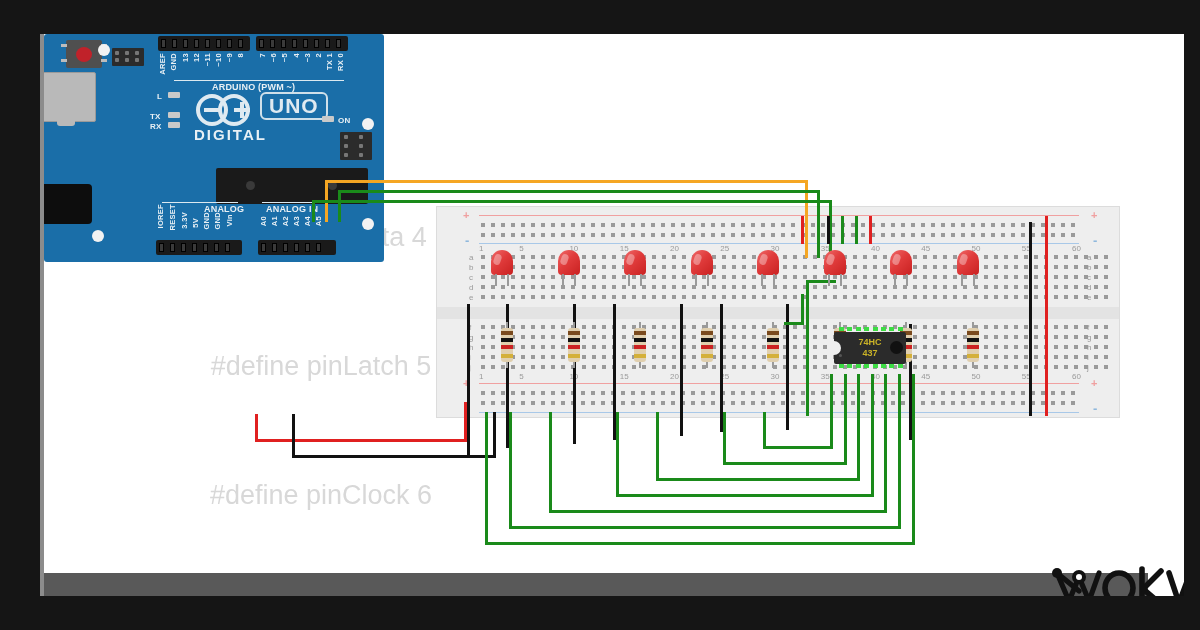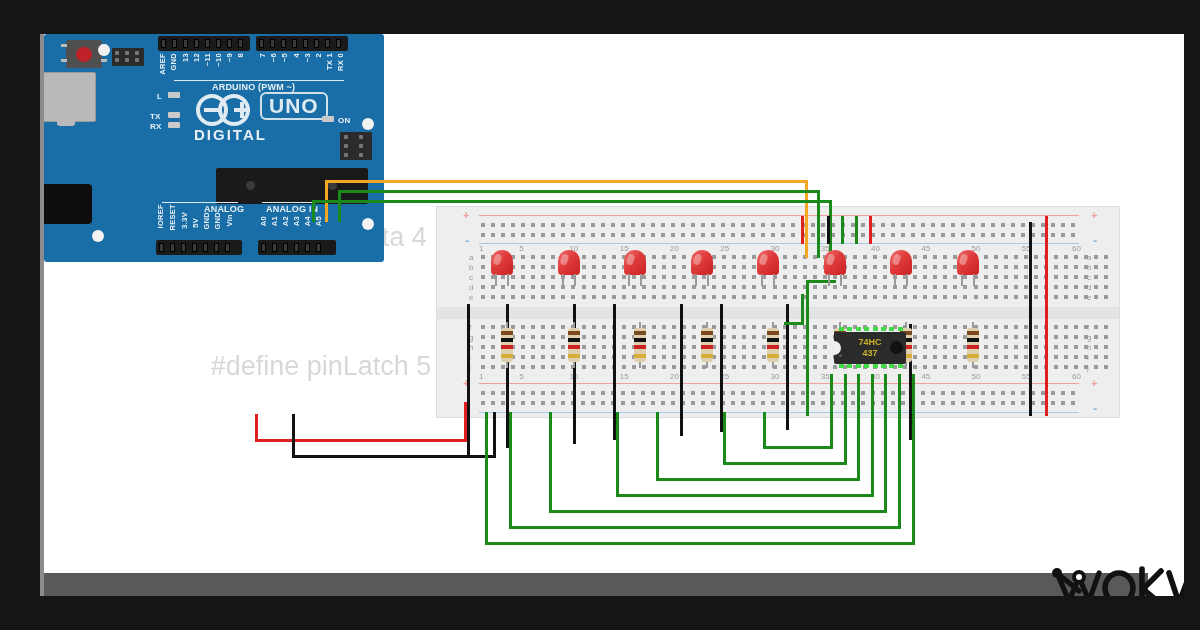--- a/index.html
+++ b/index.html
@@ -143,20 +143,21 @@
 </head>
 <body>
 
 <div id="frame">
 
   <div id="canvas">
 
     <div id="code">
       <div>#define pinData 4</div>
       <div>#define pinLatch 5</div>
+      <div>#define pinClock 6</div>
       
       
       
       
       
       
       
       
     </div>
 

